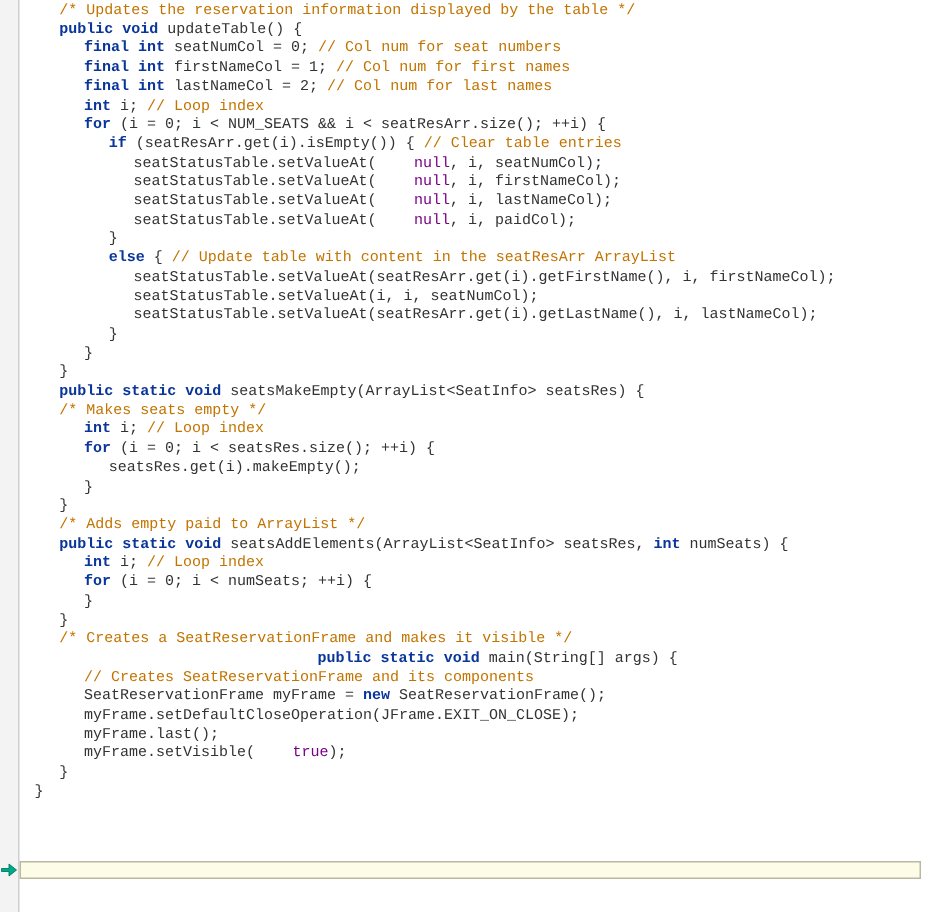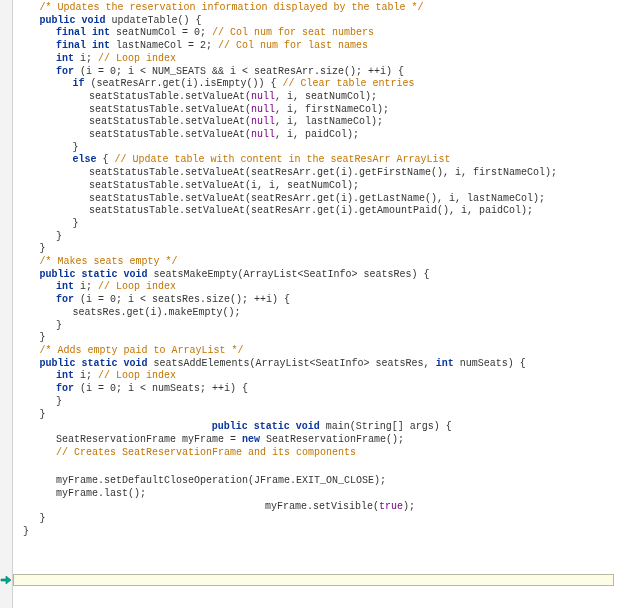--- a/index.html
+++ b/index.html
@@ -49,75 +49,76 @@
     left: 0;
     width: 12px;
     height: 12.7px;
     z-index: 2;
   }
   .arrow svg { display: block; }
   .line { position: relative; z-index: 1; }
   .c  { color: #c27400; }        
   .k  { color: #0a359a; font-weight: bold; } 
   .m  { color: #333; }
-  .lit{ color: #7a0087; }
+  .lit{ color: #7a0087; margin-left: 25px; }
 </style>
 </head>
 <body>
 <div class="wrap">
   <div class="gutter"></div>
   <div id="hl" class="highlight-line" style="top: 573.5px;"></div>
   <div id="ar" class="arrow" style="top: 573.5px;">
     <svg width="12" height="12" viewBox="0 0 12 12">
       <path d="M1,5 L6,5 L6,2 L11,6 L6,10 L6,7 L1,7 Z" fill="#00a88a" stroke="#007a63" stroke-width="0.6"></path>
     </svg>
   </div>
   <div class="code" id="code">
       <div class="line" style="padding-left: 26.5px;"><span class="c">/* Updates the reservation information displayed by the table */</span></div>
       <div class="line" style="padding-left: 26.5px;"><span class="k">public</span><span class="m"> </span><span class="k">void</span><span class="m"> updateTable() {</span></div>
       <div class="line" style="padding-left: 43px;"><span class="k">final</span><span class="m"> </span><span class="k">int</span><span class="m"> seatNumCol = 0;   </span><span class="c">// Col num for seat numbers</span></div>
+      <div class="line" style="padding-left: 43px;"><span class="k">final</span><span class="m"> </span><span class="k">int</span><span class="m"> firstNameCol = 1; </span><span class="c">// Col num for first names</span></div>
       <div class="line" style="padding-left: 43px;"><span class="k">final</span><span class="m"> </span><span class="k">int</span><span class="m"> lastNameCol = 2;  </span><span class="c">// Col num for last names</span></div>
       <div class="line" style="padding-left: 43px;"><span class="k">int</span><span class="m"> i;                    </span><span class="c">// Loop index</span></div>
       <div class="line" style="padding-left: 10px;"><span class="m"> </span></div>
       <div class="line" style="padding-left: 43px;"><span class="k">for</span><span class="m"> (i = 0; i &lt; NUM_SEATS &amp;&amp; i &lt; seatResArr.size(); ++i) {</span></div>
       <div class="line" style="padding-left: 59.5px;"><span class="k">if</span><span class="m"> (seatResArr.get(i).isEmpty()) { </span><span class="c">// Clear table entries</span></div>
       <div class="line" style="padding-left: 76px;"><span class="m">seatStatusTable.setValueAt(</span><span class="lit">null</span><span class="m">, i, seatNumCol);</span></div>
       <div class="line" style="padding-left: 76px;"><span class="m">seatStatusTable.setValueAt(</span><span class="lit">null</span><span class="m">, i, firstNameCol);</span></div>
       <div class="line" style="padding-left: 76px;"><span class="m">seatStatusTable.setValueAt(</span><span class="lit">null</span><span class="m">, i, lastNameCol);</span></div>
       <div class="line" style="padding-left: 76px;"><span class="m">seatStatusTable.setValueAt(</span><span class="lit">null</span><span class="m">, i, paidCol);</span></div>
       <div class="line" style="padding-left: 59.5px;"><span class="m">}</span></div>
       <div class="line" style="padding-left: 59.5px;"><span class="k">else</span><span class="m"> {                         </span><span class="c">// Update table with content in the seatResArr ArrayList</span></div>
       <div class="line" style="padding-left: 76px;"><span class="m">seatStatusTable.setValueAt(seatResArr.get(i).getFirstName(), i, firstNameCol);</span></div>
       <div class="line" style="padding-left: 76px;"><span class="m">seatStatusTable.setValueAt(i, i, seatNumCol);</span></div>
       <div class="line" style="padding-left: 76px; font-family: Liberation Mono, monospace;"><span class="m">seatStatusTable.setValueAt(seatResArr.get(i).getLastName(), i, lastNameCol);</span></div>
-      <div class="line" style="padding-left: 76px;"><span class="m">seatStatusTable.setValueAt(seatResArr.get(i).getAmountPaid(), i, paidCol);</span></div>
       <div class="line" style="padding-left: 59.5px;"><span class="m">}</span></div>
       <div class="line" style="padding-left: 43px;"><span class="m">}</span></div>
       <div class="line" style="padding-left: 26.5px;"><span class="m">}</span></div>
       <div class="line" style="padding-left: 10px;"><span class="m"> </span></div>
+      <div class="line" style="padding-left: 26.5px;"><span class="k">public</span><span class="m"> </span><span class="k">static</span><span class="m"> </span><span class="k">void</span><span class="m"> seatsMakeEmpty(ArrayList&lt;SeatInfo&gt; seatsRes) {</span></div>
       <div class="line" style="padding-left: 26.5px;"><span class="c">/* Makes seats empty */</span></div>
-      <div class="line" style="padding-left: 26.5px;"><span class="k">public</span><span class="m"> </span><span class="k">static</span><span class="m"> </span><span class="k">void</span><span class="m"> seatsMakeEmpty(ArrayList&lt;SeatInfo&gt; seatsRes) {</span></div>
       <div class="line" style="padding-left: 43px;"><span class="k">int</span><span class="m"> i;     </span><span class="c">// Loop index</span></div>
       <div class="line" style="padding-left: 10px;"><span class="m"> </span></div>
       <div class="line" style="padding-left: 43px;"><span class="k">for</span><span class="m"> (i = 0; i &lt; seatsRes.size(); ++i) {</span></div>
       <div class="line" style="padding-left: 59.5px;"><span class="m">seatsRes.get(i).makeEmpty();</span></div>
       <div class="line" style="padding-left: 43px;"><span class="m">}</span></div>
       <div class="line" style="padding-left: 26.5px;"><span class="m">}</span></div>
       <div class="line" style="padding-left: 10px;"><span class="m"> </span></div>
       <div class="line" style="padding-left: 26.5px;"><span class="c">/* Adds empty paid to ArrayList */</span></div>
       <div class="line" style="padding-left: 26.5px;"><span class="k">public</span><span class="m"> </span><span class="k">static</span><span class="m"> </span><span class="k">void</span><span class="m"> seatsAddElements(ArrayList&lt;SeatInfo&gt; seatsRes, </span><span class="k">int</span><span class="m"> numSeats) {</span></div>
       <div class="line" style="padding-left: 43px;"><span class="k">int</span><span class="m"> i;     </span><span class="c">// Loop index</span></div>
       <div class="line" style="padding-left: 10px;"><span class="m"> </span></div>
       <div class="line" style="padding-left: 43px;"><span class="k">for</span><span class="m"> (i = 0; i &lt; numSeats; ++i) {</span></div>
       <div class="line" style="padding-left: 43px;"><span class="m">}</span></div>
       <div class="line" style="padding-left: 26.5px;"><span class="m">}</span></div>
       <div class="line" style="padding-left: 10px;"><span class="m"> </span></div>
+      <div class="line" style="padding-left: 26.5px;"><span class="c">/* Creates a SeatReservationFrame and makes it visible */</span></div>
       <div class="line" style="padding-left: 26.5px; text-align: center;"><span class="k">public</span><span class="m"> </span><span class="k">static</span><span class="m"> </span><span class="k">void</span><span class="m"> main(String[] args) {</span></div>
+      <div class="line" style="padding-left: 43px;"><span class="c">// Creates SeatReservationFrame and its components</span></div>
       <div class="line" style="padding-left: 43px;"><span class="m">SeatReservationFrame myFrame = </span><span class="k">new</span><span class="m"> SeatReservationFrame();</span></div>
-      <div class="line" style="padding-left: 43px;"><span class="c">// Creates SeatReservationFrame and its components</span></div>
       <div class="line" style="padding-left: 10px;"><span class="m"> </span></div>
-      <div class="line" style="padding-left: 43px; margin-top: 16px;"><span class="m">myFrame.setDefaultCloseOperation(JFrame.EXIT_ON_CLOSE);</span></div>
+      <div class="line" style="padding-left: 43px;"><span class="m">myFrame.setDefaultCloseOperation(JFrame.EXIT_ON_CLOSE);</span></div>
       <div class="line" style="padding-left: 43px;"><span class="m">myFrame.last();</span></div>
-      <div class="line" style="padding-left: 43px; text-align: center;"><span class="m">myFrame.setVisible(</span><span class="lit">true</span><span class="m">);</span></div>
+      <div class="line" style="padding-left: 43px;"><span class="m">myFrame.setVisible(</span><span class="lit">true</span><span class="m">);</span></div>
       <div class="line" style="padding-left: 26.5px;"><span class="m">}</span></div>
       <div class="line" style="padding-left: 10px;"><span class="m">}</span></div>
     </div>
 </div>
 
 </body></html>

